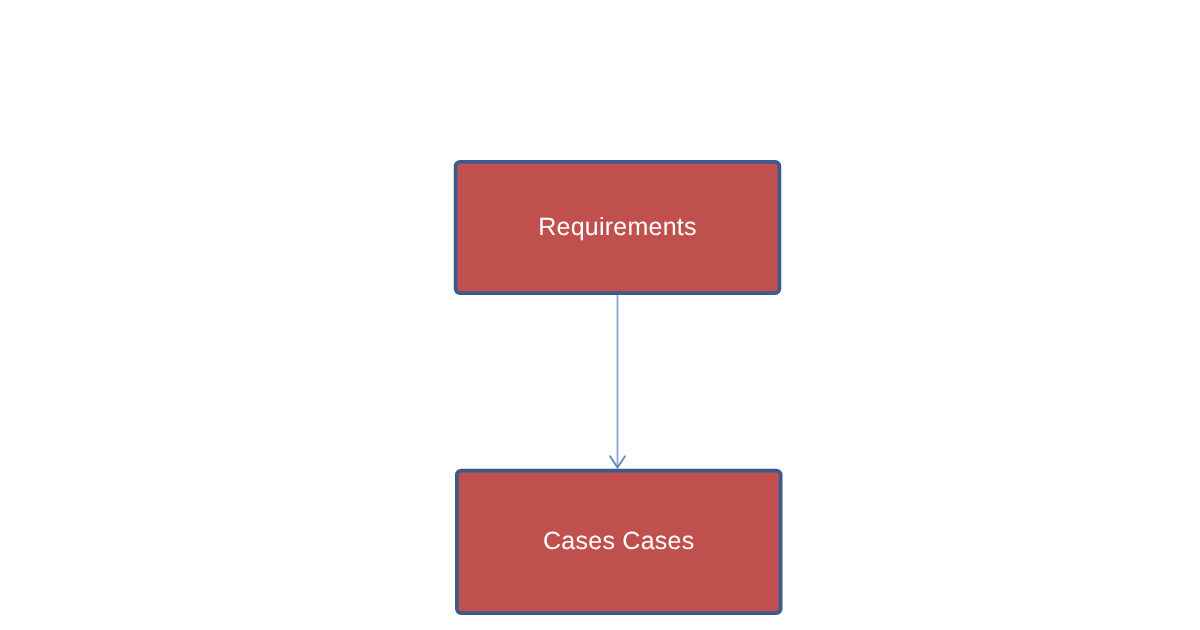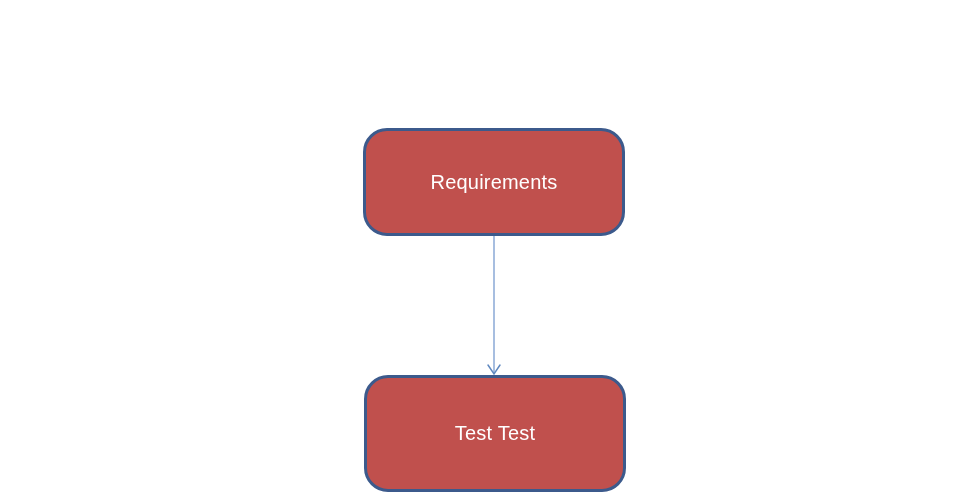--- a/index.html
+++ b/index.html
@@ -13,21 +13,21 @@
     height: 504px;
     background: var(--background, #ffffff);
     font-family: "Liberation Sans", sans-serif;
     overflow: hidden;
   }
   .node {
     position: absolute;
     box-sizing: border-box;
     background: var(--node_fill, #c0504d);
     border: 3px solid var(--node_border, #3c5a8c);
-    border-radius: 24px;
+    border-radius: 5px;
     display: flex;
     align-items: center;
     justify-content: center;
   }
   .node-label {
     color: var(--text, #ffffff);
     font-size: 20px;
     font-weight: 400;
     letter-spacing: 0.2px;
     text-align: center;
@@ -72,16 +72,16 @@
   <div class="node node-top">
     <span class="node-label">Requirements</span>
   </div>
 
   <svg class="connector" viewBox="0 0 30 141" aria-hidden="true">
     <line class="shaft" x1="15" y1="0" x2="15" y2="137"></line>
     <polyline class="head" points="9,129 15,138 21,129"></polyline>
   </svg>
 
   <div class="node node-bottom">
-    <span class="node-label">Test Test</span>
+    <span class="node-label">Cases Cases</span>
   </div>
 
 </div>
 
 </body></html>

